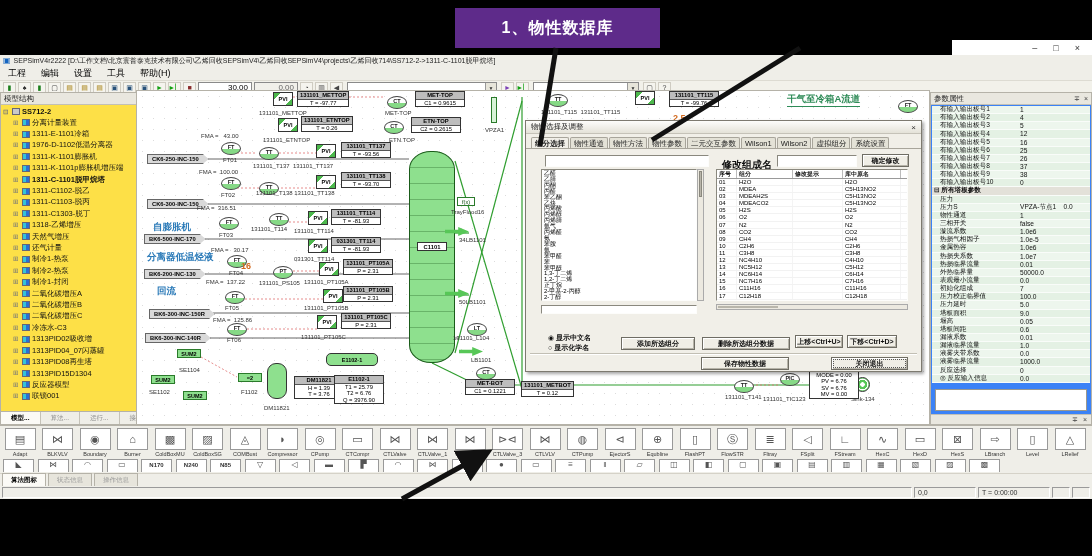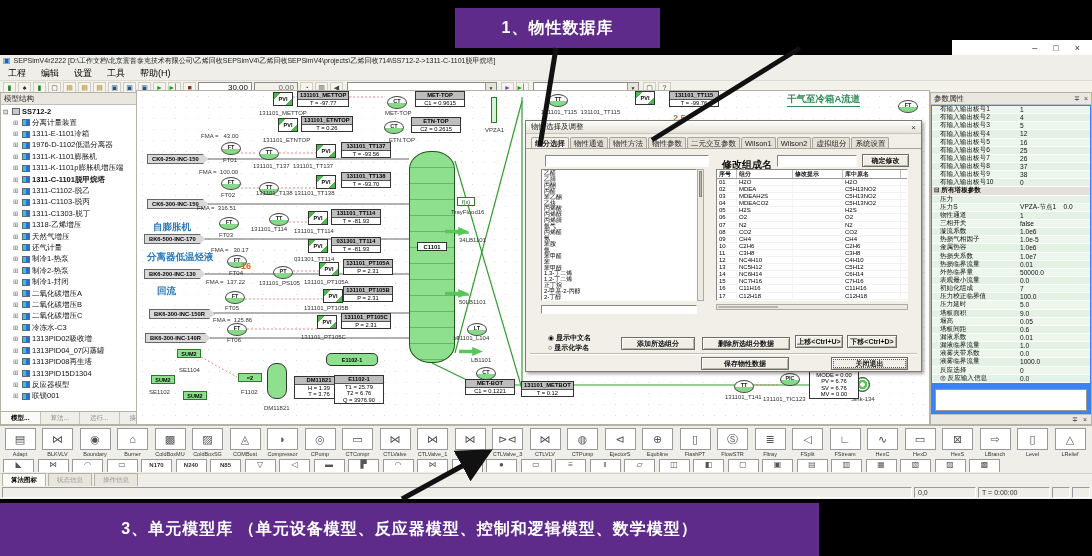--- a/index.html
+++ b/index.html
@@ -14,21 +14,21 @@
   .mrow{height:13px;display:flex;gap:15px;padding-left:8px;font-size:9px;align-items:center}
   .xrow{height:15px;display:flex;align-items:center;gap:2px;padding-left:3px;border-top:1px solid #dddbd2;border-bottom:1px solid #c9c6bc;background:#f2f1ea}
   .tbi{width:13px;height:12px;border:1px solid #cfccc2;background:#f5f4ee;display:inline-flex;align-items:center;justify-content:center;font-size:7px;color:#444}
   .tbi.cg{color:#1b7e1b}.tbi.cd{color:#222}.tbi.cy{color:#b08d2a}.tbi.cb{color:#29527a}.tbi.cg2{color:#12a012}.tbi.cr{color:#8a2b2b}.tbi.cp{color:#7b3fb5}
   .tbf{width:54px;height:11px;border:1px solid #8a8a8a;background:#fff;font-size:8px;text-align:right;padding-right:3px;line-height:10px}
   .tbf.dim{width:44px;background:#f1f0ea;color:#666}
   .tbsel{width:150px;height:12px;border:1px solid #8a8a8a;background:#fff;position:relative;margin:0 2px}
   .tbsel.s2{width:106px}
   .tbsel .ar{position:absolute;right:0;top:0;width:11px;height:10px;background:#e7e5da;border-left:1px solid #999;font-size:5px;text-align:center;line-height:10px;color:#333}
   
-  .lpanel{position:absolute;left:0;top:37px;width:160px;height:333px;background:#ffffff;border:1px solid #b5b2a8}
+  .lpanel{position:absolute;left:0;top:37px;width:160px;height:333px;background:#fde047;border:1px solid #b5b2a8}
   .phead{height:12px;background:#e9e7df;border-bottom:1px solid #c2c0b6;display:flex;align-items:center;font-size:7.5px;padding:0 3px;color:#222}
   .phead .sp{margin-left:auto;display:flex;gap:4px;font-size:7px;color:#444}
   .tree{position:absolute;top:13px;bottom:14px;left:0;right:0;overflow:hidden;font-size:7.5px;color:#111}
   .troot{display:flex;align-items:center;gap:2px;padding-left:2px;height:11px;font-weight:bold;white-space:nowrap}
   .titem{display:flex;align-items:center;gap:2px;padding-left:12px;height:11.4px;white-space:nowrap}
   .titem.sel .tlabel{font-weight:bold}
   .exp{font-size:6.5px;color:#777;width:7px}
   .tico{width:8px;height:7px;background:linear-gradient(90deg,#35c4d7 50%,#2b6fd4 50%);border:1px solid #667;flex:none}
   .tico.root{background:#c9c9c9}
   .ltabs{position:absolute;bottom:0;left:0;right:0;height:13px;display:flex;font-size:6.5px;border-top:1px solid #b5b2a8;background:#efeee8}
@@ -1072,21 +1072,20 @@
     <div class="dbtn" id="dadd">添加所选组分</div>
     <div class="dbtn" id="ddel">删除所选组分数据</div>
     <div class="dbtn" id="dup">上移&lt;Ctrl+U&gt;</div>
     <div class="dbtn" id="ddown">下移&lt;Ctrl+D&gt;</div>
     <div class="dsep"></div>
     <div class="dbtn" id="dsave">保存物性数据</div>
     <div class="dbtn" id="dcloseb">关闭退出</div>
   </div>
 
   <div class="co" id="co1">1、物性数据库</div>
-  <div class="co" id="co3">3、单元模型库 （单元设备模型、反应器模型、控制和逻辑模型、数学模型）</div>
 
   <svg class="overlay" width="1092" height="556">
     <defs>
       <marker id="ah" markerWidth="7" markerHeight="7" refX="5" refY="3.5" orient="auto">
           <path d="M0,0L7,3.5L0,7z" fill="#111"></path>
         </marker>
     </defs>
     <line x1="556" y1="48" x2="540" y2="146" stroke="#111" stroke-width="5"></line>
     <line x1="800" y1="48" x2="652" y2="140" stroke="#111" stroke-width="5"></line>
     <line x1="402" y1="499" x2="484" y2="454" stroke="#111" stroke-width="5" marker-end="url(#ah)"></line>

